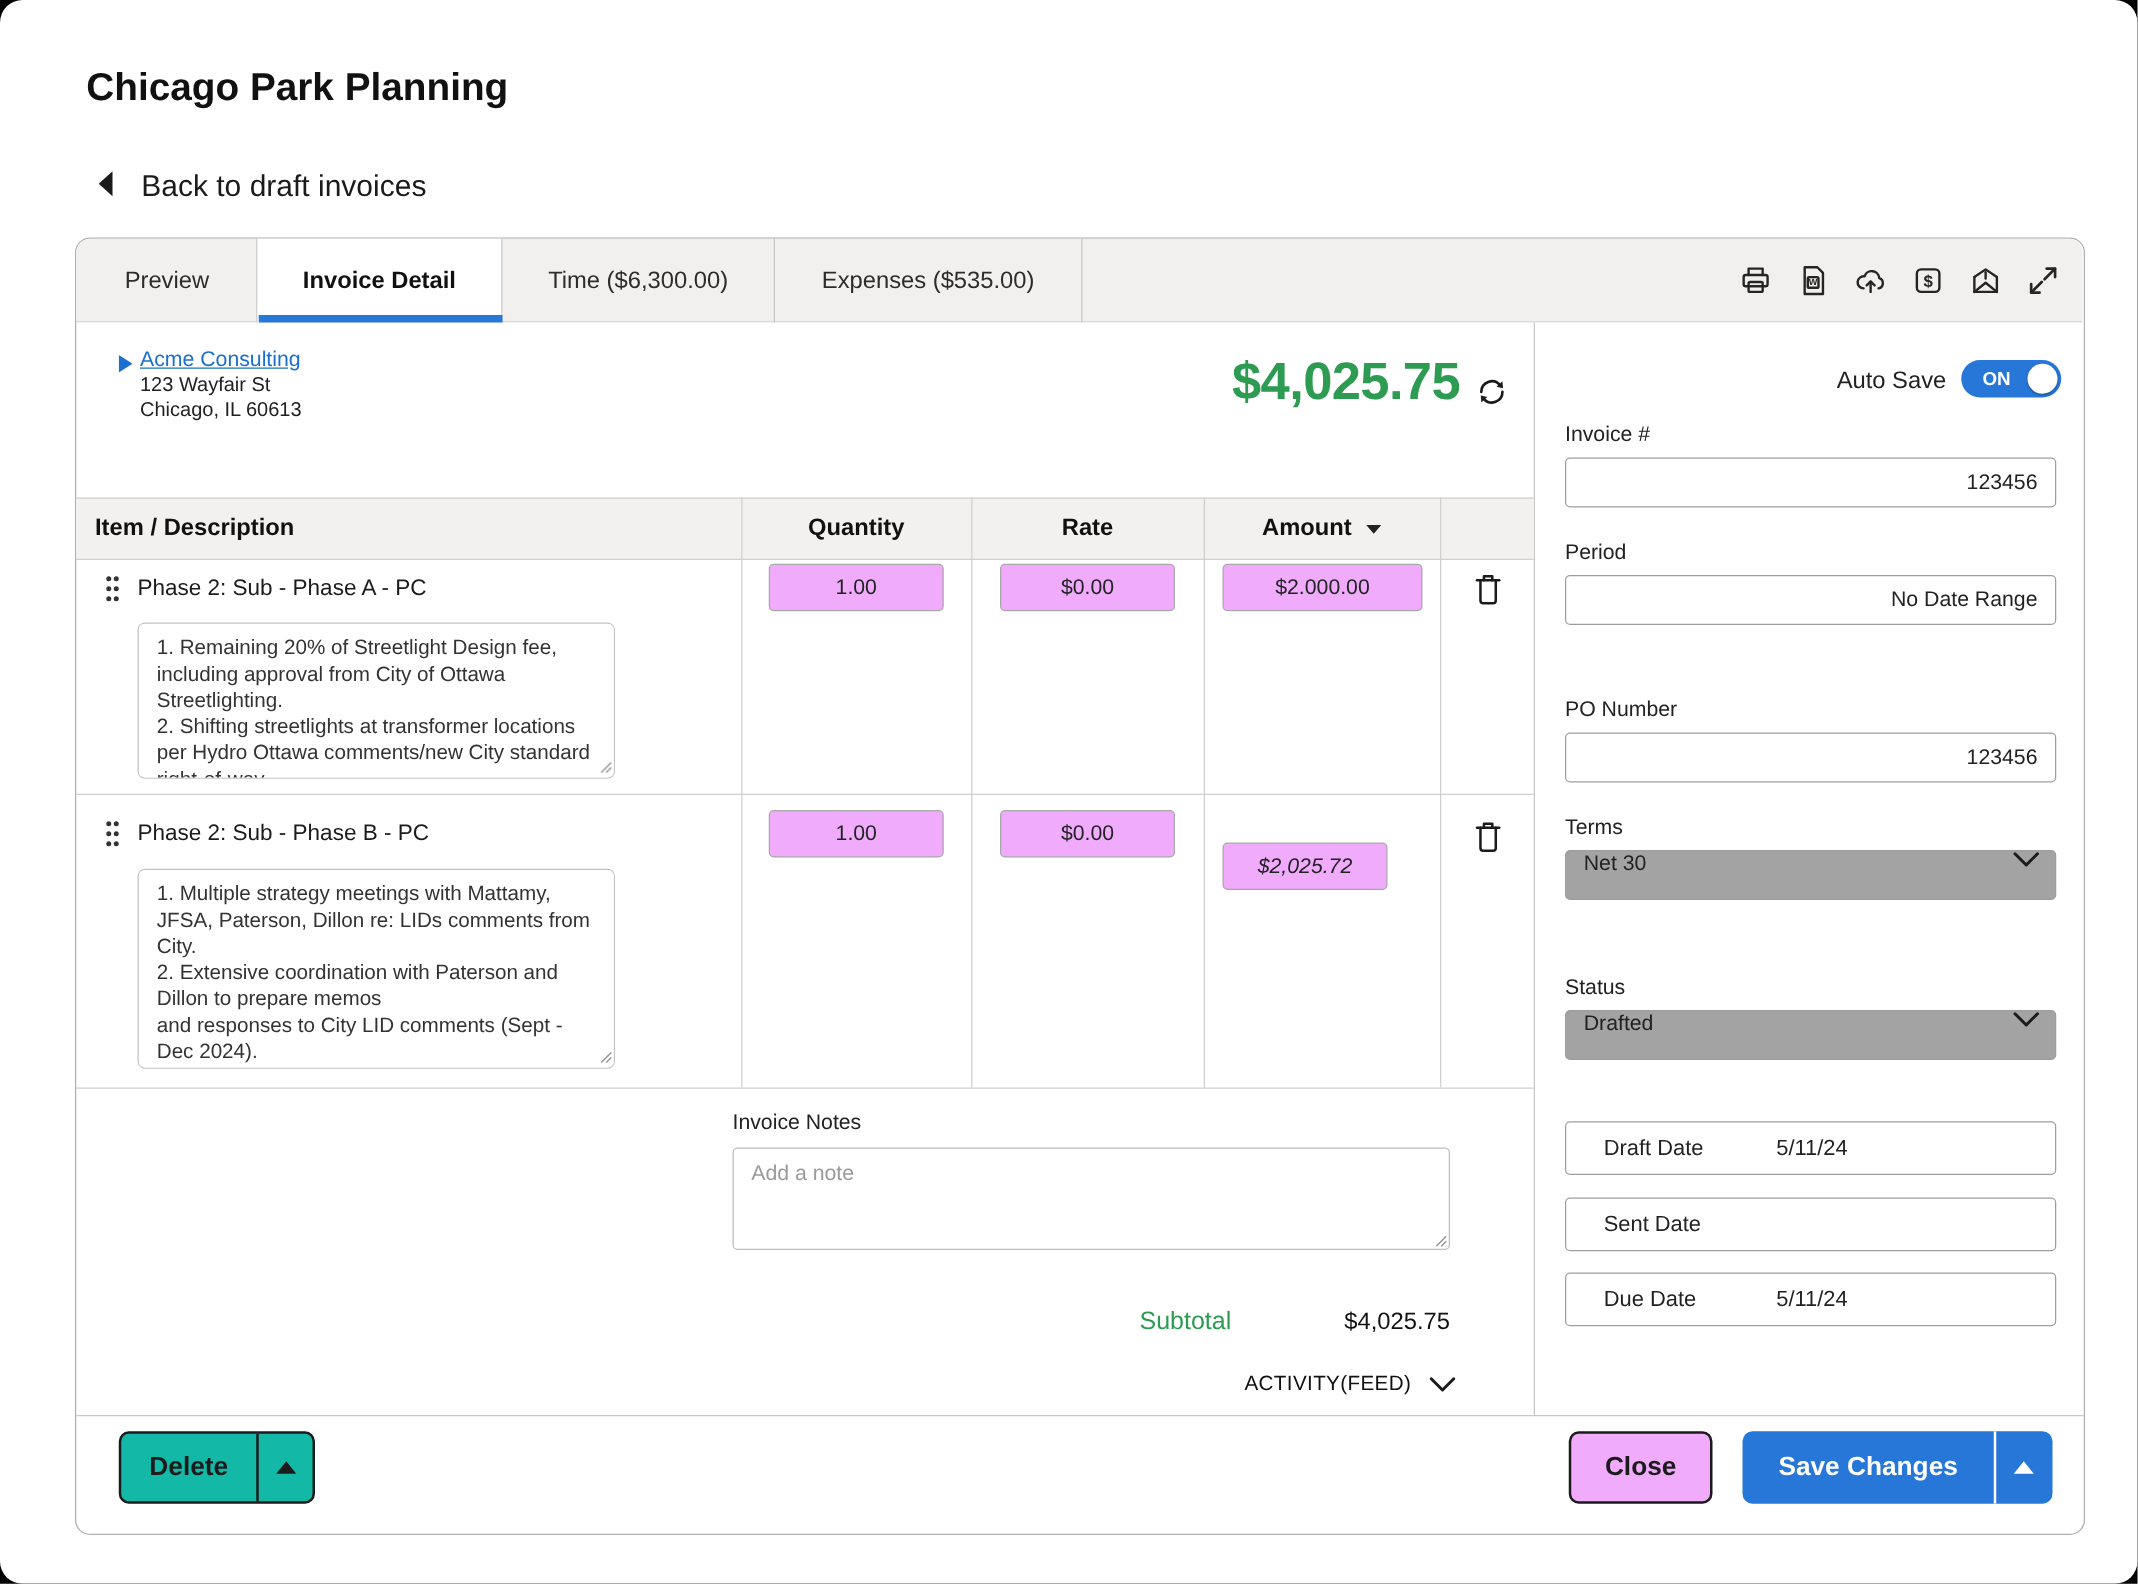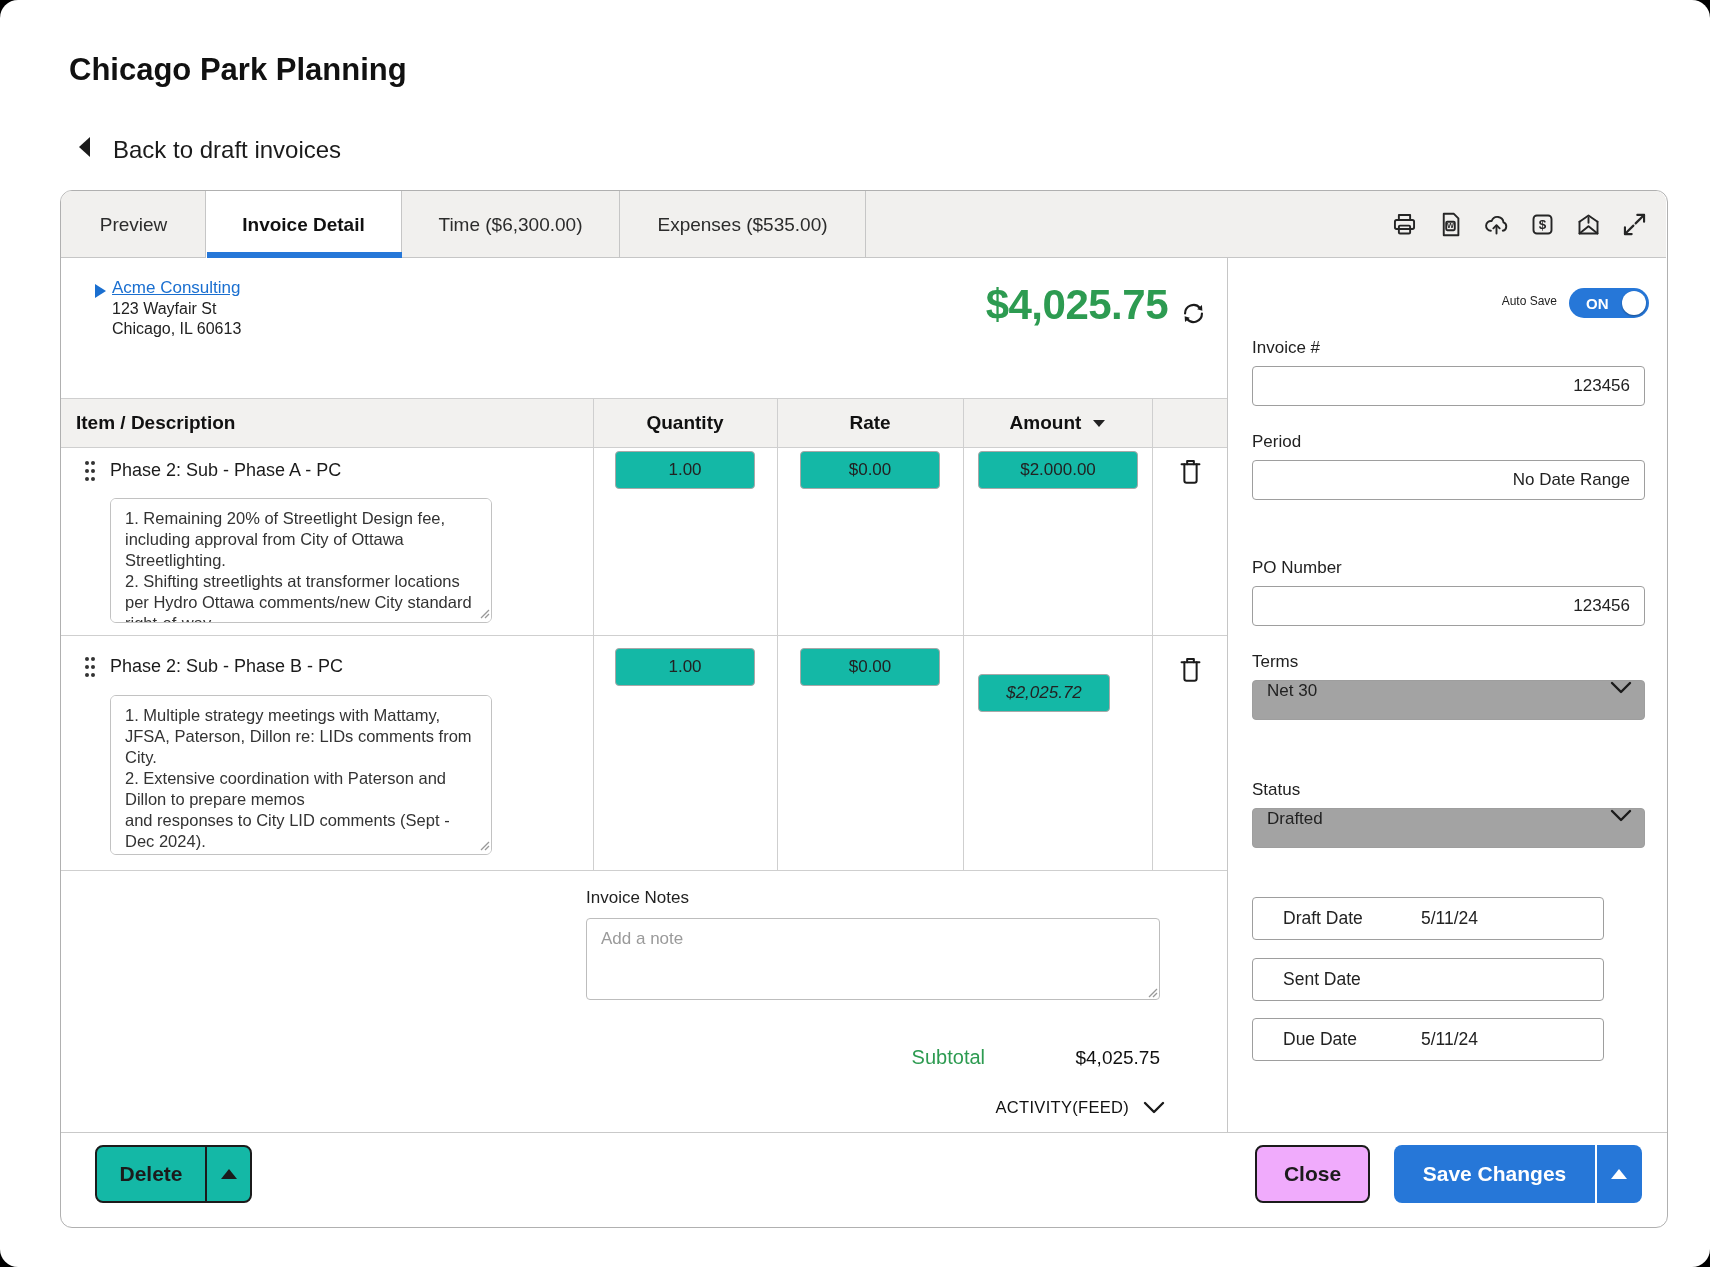--- a/index.html
+++ b/index.html
@@ -39,43 +39,43 @@
   .total { left:790px; top:281px; width:378px; text-align:right; font-size:42px; font-weight:bold; color:#2d9b51; letter-spacing:-0.5px; }
   .refresh { left:1180px; top:300px; cursor:pointer; }
 
   
   .thead { left:61px; top:398px; width:1166px; height:50px; background:#f2f1ef; border-top:1px solid #cfcfcf; border-bottom:1px solid #cfcfcf; }
   .th { top:398px; height:50px; display:flex; align-items:center; justify-content:center; font-size:19px; font-weight:bold; color:#111; }
   .caret-down { width:0; height:0; border-left:6px solid transparent; border-right:6px solid transparent; border-top:7px solid #222; margin-left:12px; }
   .row-title { font-size:18px; color:#1b1b1b; }
   .desc-box { border:1.5px solid #c2c2c2; border-radius:6px; padding:9px 14px; font-family:"Liberation Sans", sans-serif;
               font-size:16.5px; line-height:21px; color:#333; resize:none; background:#fff; }
-  .num-input { border:1.5px solid #a8a8a8; border-radius:4px; height:38px; text-align:center; font-size:17px; color:#222; font-family:"Liberation Sans", sans-serif; background:#14b8a6; }
+  .num-input { border:1.5px solid #a8a8a8; border-radius:4px; height:38px; text-align:center; font-size:17px; color:#222; font-family:"Liberation Sans", sans-serif; background:#f0abfc; }
   .grip { cursor:grab; }
   .trash { cursor:pointer; }
   .resize-glyph { pointer-events:none; }
 
   
   .notes-label { font-size:17px; color:#222; }
   .notes-area { border:1.5px solid #bdbdbd; border-radius:4px; padding:10px 14px; font-size:17px; color:#333; font-family:"Liberation Sans", sans-serif; resize:none; background:#fff; }
   .notes-area::placeholder { color:#9a9a9a; }
   .subtotal-label { font-size:20px; color:#2d9b51; text-align:right; }
   .subtotal-value { font-size:19px; color:#111; text-align:right; }
   .activity { display:flex; align-items:center; justify-content:flex-end; gap:14px; font-size:16.5px; color:#111; letter-spacing:0.3px; cursor:pointer; }
 
   
   .side-label { left:1252px; font-size:17px; color:#222; }
   .side-input { left:1252px; width:393px; height:40px; border:1.5px solid #9e9e9e; border-radius:4px; text-align:right; padding:0 14px; font-size:17px; color:#222; font-family:"Liberation Sans", sans-serif; background:#fff; }
   .side-select { left:1252px; width:393px; height:40px; border:1.5px solid #9e9e9e; border-radius:4px; background:#a3a3a3; display:flex; align-items:flex-start; justify-content:space-between; padding:0 12px 0 14px; font-size:17px; color:#222; cursor:pointer; }
-  .date-box { left:1252px; width:352px; height:43px; border:1.5px solid #9e9e9e; border-radius:4px; background:#fff; display:flex; align-items:center; padding:0 14px 0 30px; font-size:17.5px; color:#222; cursor:pointer; }
+  .date-box { left:1252px; width:393px; height:43px; border:1.5px solid #9e9e9e; border-radius:4px; background:#fff; display:flex; align-items:center; padding:0 14px 0 30px; font-size:17.5px; color:#222; cursor:pointer; }
   .date-box .dlabel { width:138px; }
   .toggle { left:1569px; top:288px; width:80px; height:30px; border-radius:15px; background:#2677d8; display:flex; align-items:center; cursor:pointer; }
   .toggle .on { color:#fff; font-size:15px; font-weight:bold; margin-left:17px; }
   .toggle .knob { position:absolute; right:3px; top:3px; width:24px; height:24px; border-radius:50%; background:#fff; box-shadow:0 1px 2px rgba(0,0,0,.35); }
-  .autosave-label { left:1400px; top:294px; width:157px; text-align:right; font-size:12px; color:#222; }
+  .autosave-label { left:1400px; top:294px; width:157px; text-align:right; font-size:19px; color:#222; }
 
   
   .footer-line { left:61px; top:1132px; width:1606px; height:1px; background:#c9c9c9; }
   .btn { display:flex; align-items:center; justify-content:center; font-size:21px; font-weight:bold; cursor:pointer; }
   .delete-wrap { left:95px; top:1145px; width:157px; height:58px; border:2px solid #1b1b1b; border-radius:8px; background:#14b8a6; display:flex; overflow:hidden; }
   .delete-main { width:108px; color:#1b1b1b; }
   .delete-arrow { width:45px; border-left:2px solid #1b1b1b; display:flex; align-items:center; justify-content:center; }
   .close-btn { left:1255px; top:1145px; width:115px; height:58px; border:2px solid #1b1b1b; border-radius:8px; background:#f0abfc; color:#1b1b1b; }
   .save-wrap { left:1394px; top:1145px; width:248px; height:58px; border-radius:8px; background:#2677d8; display:flex; overflow:hidden; }
   .save-main { width:201px; color:#fff; }

